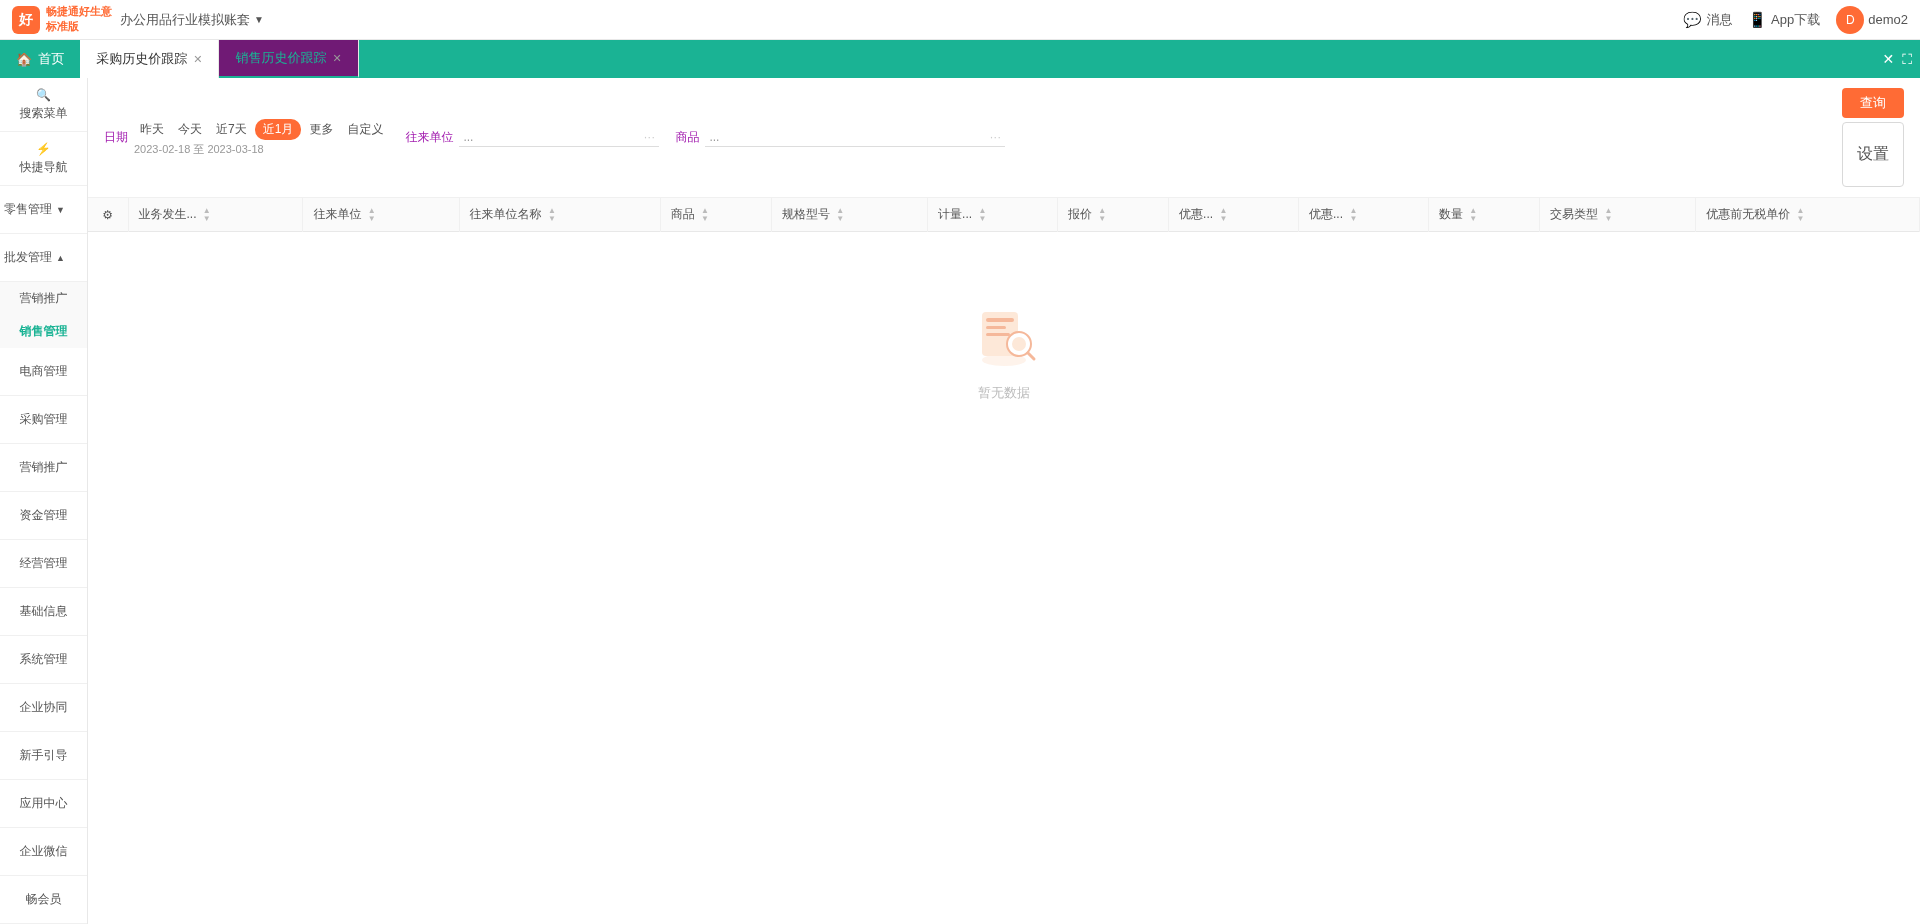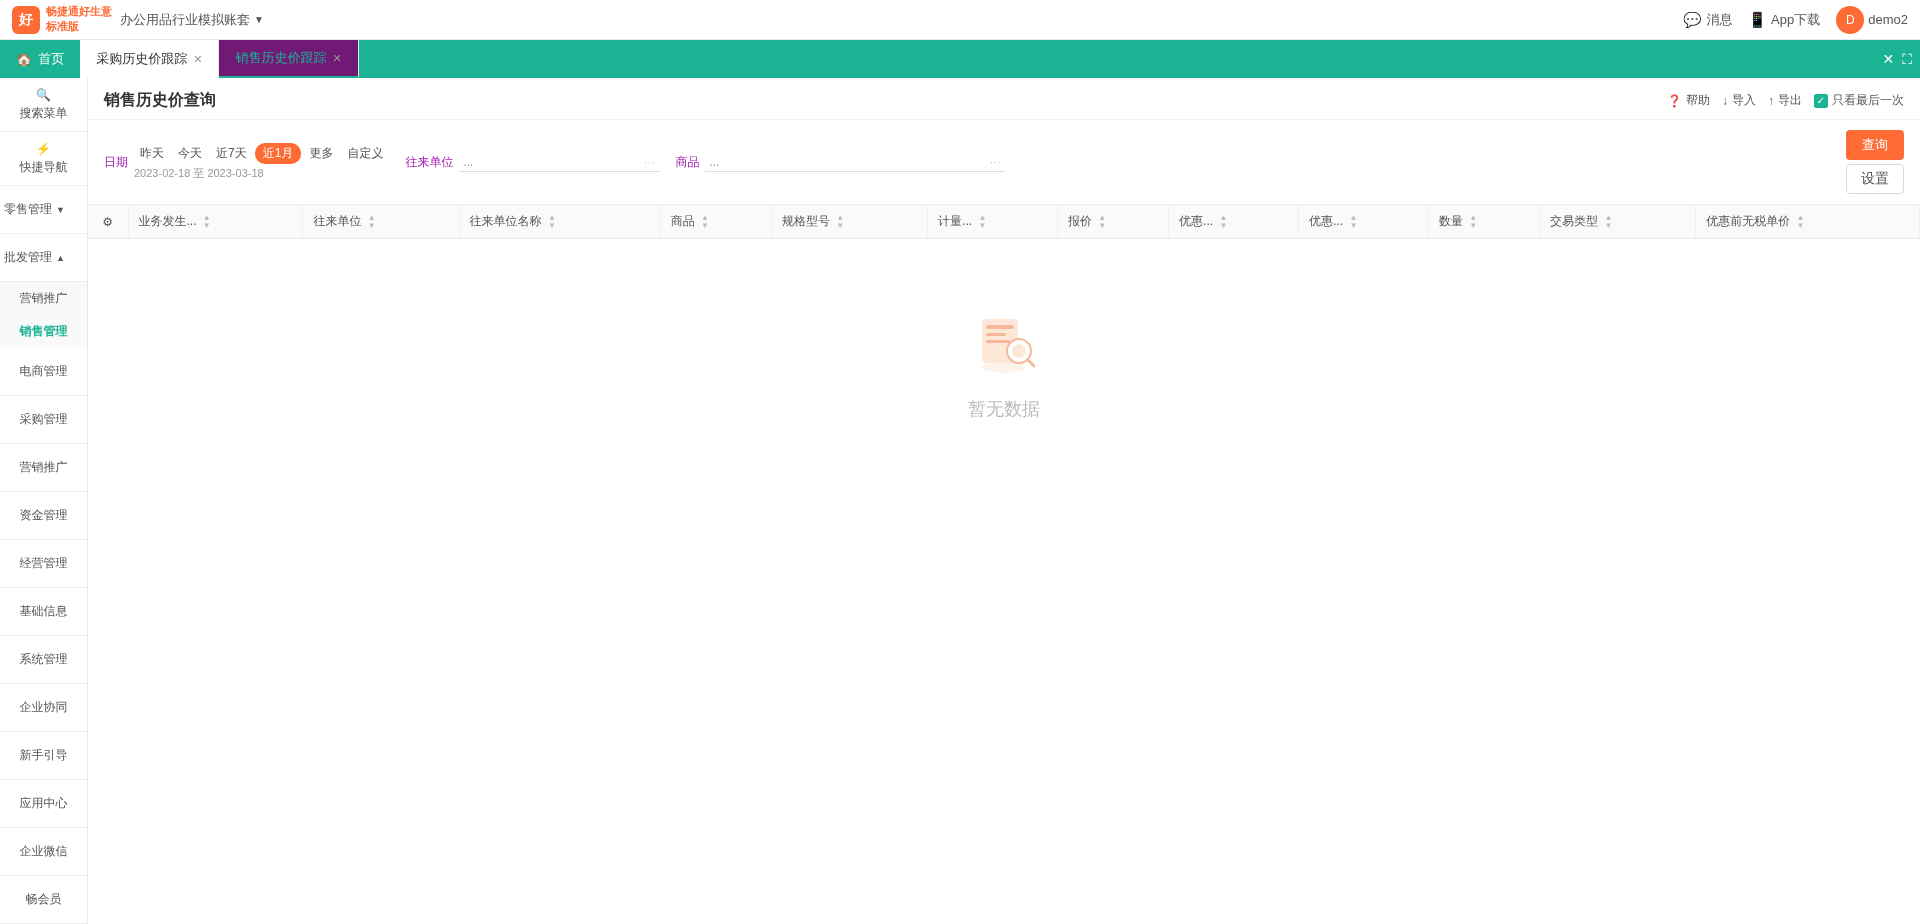--- a/index.html
+++ b/index.html
@@ -308,24 +308,24 @@
       border: none;
       padding: 6px 16px;
       border-radius: 4px;
       cursor: pointer;
       font-size: 13px;
     }
     .settings-btn {
       background: #fff;
       color: #555;
       border: 1px solid #d9d9d9;
-      padding: 5px 14px;
+      padding: 21px 14px;
       border-radius: 4px;
       cursor: pointer;
-      font-size: 14px;
+      font-size: 16px;
     }
 
     
     .table-container {
       flex: 1;
       overflow: auto;
     }
     table {
       width: 100%;
       border-collapse: collapse;
@@ -360,22 +360,22 @@
 
     
     .empty-state {
       display: flex;
       flex-direction: column;
       align-items: center;
       justify-content: center;
       flex: 1;
       padding: 60px 0;
       color: #bbb;
-      font-size: 18px;
-      gap: 18px;
+      font-size: 13px;
+      gap: 12px;
     }
     .empty-icon {
       width: 80px;
       height: 80px;
     }
     
     ::-webkit-scrollbar { width: 6px; height: 6px; }
     ::-webkit-scrollbar-track { background: #f1f1f1; }
     ::-webkit-scrollbar-thumb { background: #ccc; border-radius: 3px; }
   </style>
@@ -491,41 +491,20 @@
       <span>企业微信</span>
     </div>
     <div class="sidebar-item">
       <span>畅会员</span>
     </div>
   </div>
 
   <div class="content-area">
     <div class="page">
 
-      <div class="page-header">
-        <h1 class="page-title">销售历史价查询</h1>
-        <div class="page-actions">
-          <div class="page-action-btn">
-            <span>❓</span>
-            <span>帮助</span>
-          </div>
-          <div class="page-action-btn">
-            <span>↓</span>
-            <span>导入</span>
-          </div>
-          <div class="page-action-btn">
-            <span>↑</span>
-            <span>导出</span>
-          </div>
-          <div class="checkbox-area">
-            <div class="checkbox-custom">✓</div>
-            <span>只看最后一次</span>
-          </div>
-        </div>
-      </div>
 
       <div class="filter-bar">
 
         <div class="filter-group">
           <span class="filter-label">日期</span>
           <div style="display:flex;flex-direction:column;gap:2px;">
             <div class="date-shortcuts">
               <button class="date-btn">昨天</button>
               <button class="date-btn">今天</button>
               <button class="date-btn">近7天</button>

